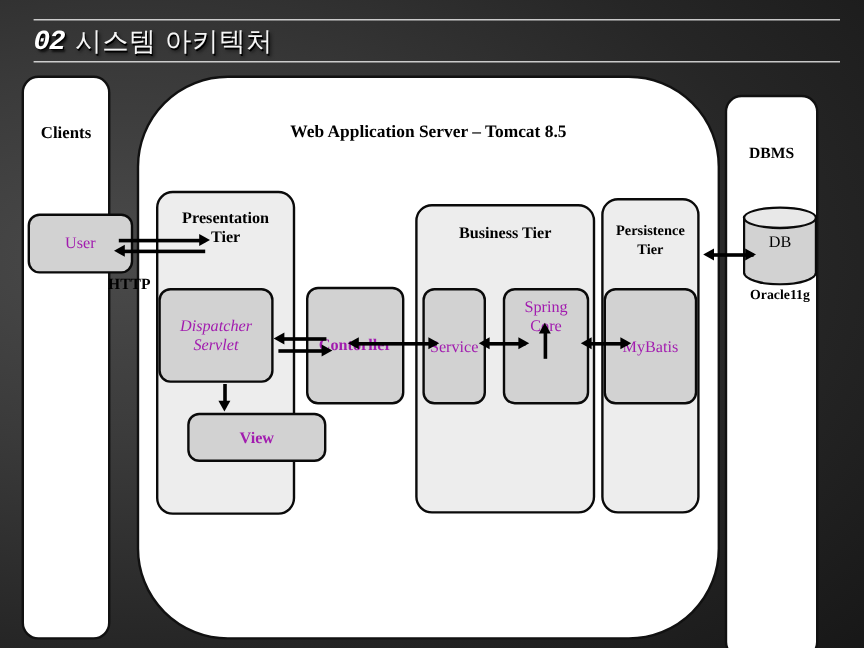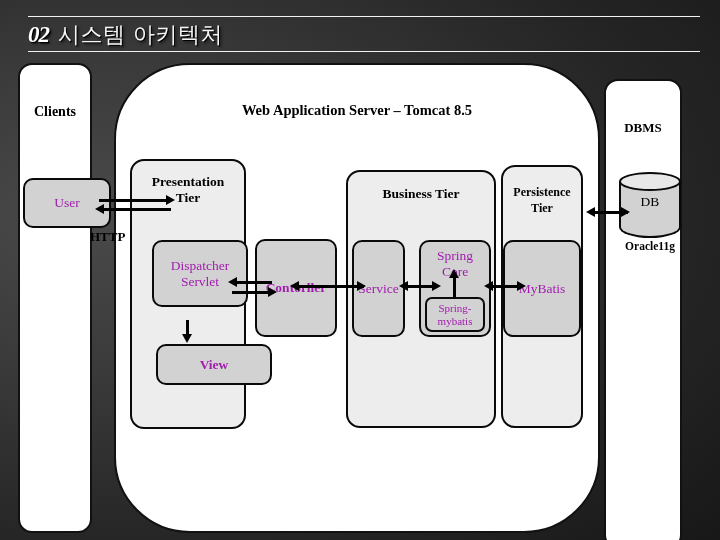--- a/index.html
+++ b/index.html
@@ -41,21 +41,21 @@
   #title-text {
     position: absolute;
     left: 28px;
     top: 18px;
     height: 33px;
     display: flex;
     align-items: center;
     white-space: nowrap;
   }
   #title-number {
-    font-family: Liberation Serif, serif;
+    font-family: Liberation Mono, monospace;
     font-weight: bold;
     font-style: italic;
     font-size: 23px;
     color: #ffffff;
     letter-spacing: -1px;
     text-shadow: 1px 1px 0 #000, 2px 2px 2px rgba(0,0,0,0.75);
     margin-right: 9px;
   }
   #title-label {
     font-family: "DejaVu Sans", sans-serif;
@@ -225,42 +225,38 @@
   <div class="panel" style="left:114px; top:63px; width:486px; height:470px; border-radius:76px;">
     <div class="panel-title" style="top:37px; font-size:14.5px;">Web Application Server – Tomcat 8.5</div>
   </div>
 
   <div class="tier" style="left:130px; top:159px; width:116px; height:270px;">
     <div class="tier-title" style="top:13px;">
       <span>Presentation</span><br>
       <span>Tier</span>
     </div>
   </div>
-  <div class="node" style="left:152px; top:240px; width:96px; height:67px; flex-direction:column;">
+  <div class="node" style="left:132px; top:240px; width:96px; height:79px; flex-direction:column;font-style:italic;">
     <span>Dispatcher</span>
     <span>Servlet</span>
   </div>
   <div class="node bold" style="left:156px; top:344px; width:116px; height:41px;">View</div>
 
   <div class="arrow-v" style="left:186px; top:320px; height:16px;"></div>
   <div class="head down" style="left:182px; top:334px;"></div>
 
   <div class="node bold" style="left:255px; top:239px; width:82px; height:98px;">Contorller</div>
 
   <div class="tier" style="left:346px; top:170px; width:150px; height:258px;">
     <div class="tier-title" style="top:14px;">Business Tier</div>
   </div>
   <div class="node" style="left:352px; top:240px; width:53px; height:97px;">Service</div>
   <div class="node" style="left:419px; top:240px; width:72px; height:97px; flex-direction:column; justify-content:flex-start; padding-top:6px;">
     <span>Spring</span>
     <span>Core</span>
-  </div>
-  <div class="node small" style="left:425px; top:297px; width:60px; height:35px; flex-direction:column; border-radius:7px;">
-    <span>Spring-</span>
-    <span>mybatis</span>
   </div>
 
   <div class="arrow-v" style="left:453px; top:275px; height:24px;"></div>
   <div class="head up" style="left:449px; top:269px;"></div>
 
   <div class="tier" style="left:501px; top:165px; width:82px; height:263px;">
     <div class="tier-title" style="top:17px; font-size:12px;">
       <span>Persistence</span><br>
       <span>Tier</span>
     </div>

